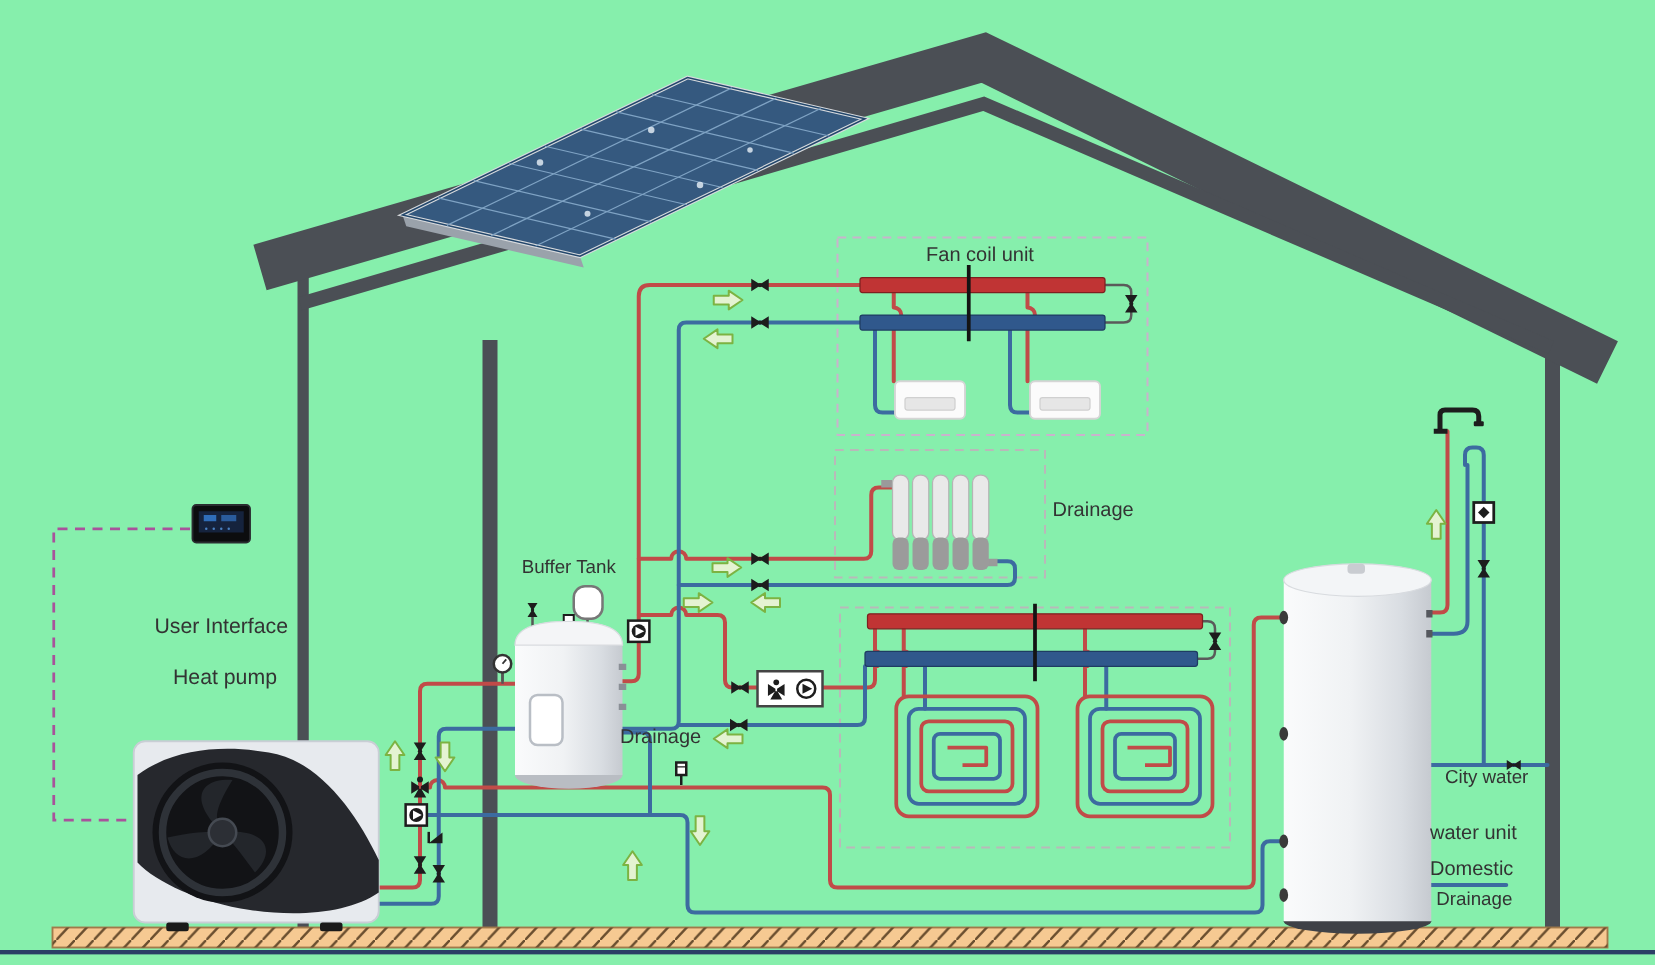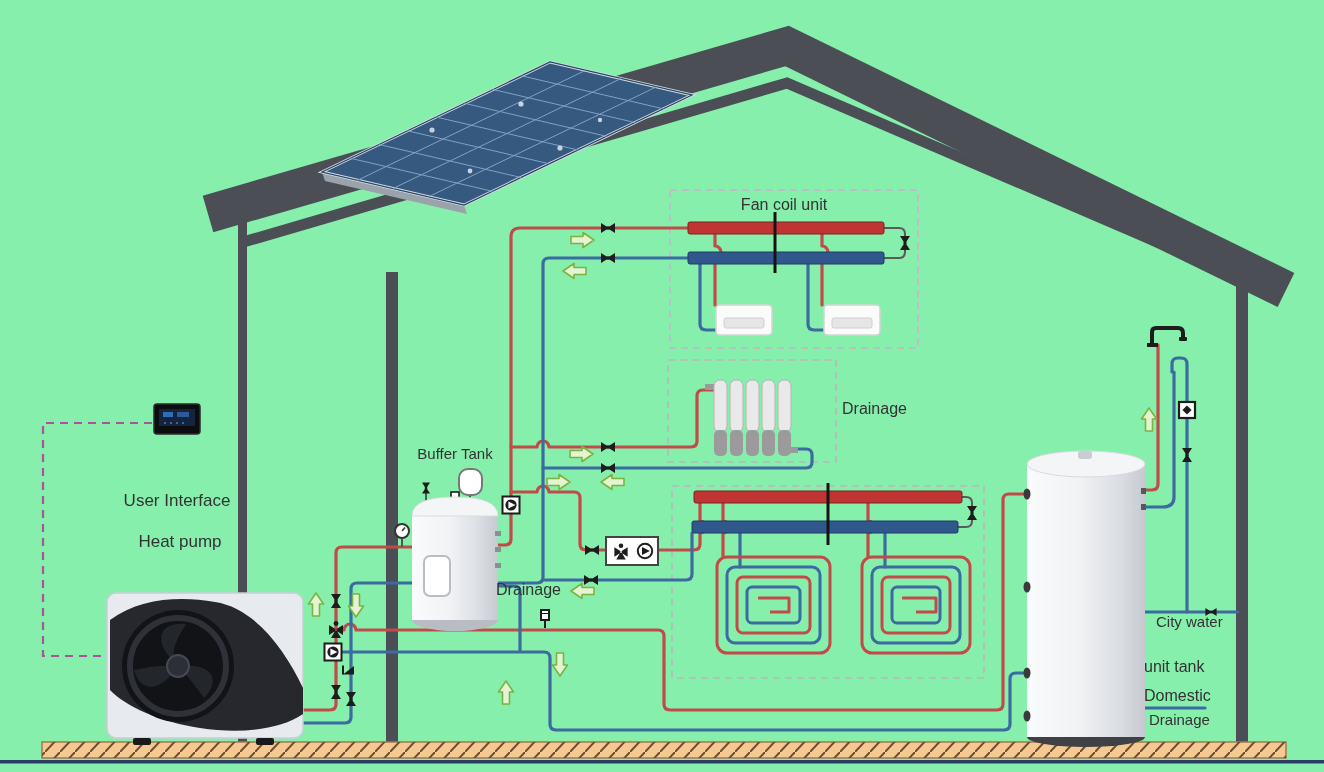--- a/index.html
+++ b/index.html
@@ -316,15 +316,15 @@
 </svg>
 
 <div class="lbl c" style="left:660px;top:196px;width:248px;font-size:16px;">Fan coil unit</div>
 <div class="lbl" style="left:842px;top:400px;font-size:16px;">Drainage</div>
 <div class="lbl c" style="left:395px;top:445px;width:120px;font-size:15px;">Buffer Tank</div>
 <div class="lbl c" style="left:130px;top:532px;width:100px;font-size:17px;">Heat pump</div>
 <div class="lbl c" style="left:112px;top:447px;width:130px;font-size:17px;margin-top:44px;">User Interface</div>
 <div class="lbl" style="left:496px;top:581px;font-size:16px;">Drainage</div>
 <div class="lbl" style="left:1156px;top:613px;font-size:15px;text-align:right;">City water</div>
 <div class="lbl" style="left:1144px;top:639px;font-size:16px;margin-top:48px;">Domestic</div>
-<div class="lbl" style="left:1144px;top:658px;font-size:16px;">unit tank</div>
+<div class="lbl" style="left:1144px;top:658px;font-size:16px;">water unit</div>
 <div class="lbl" style="left:1149px;top:711px;font-size:15px;">Drainage</div>
 </div>
 
 </body></html>

